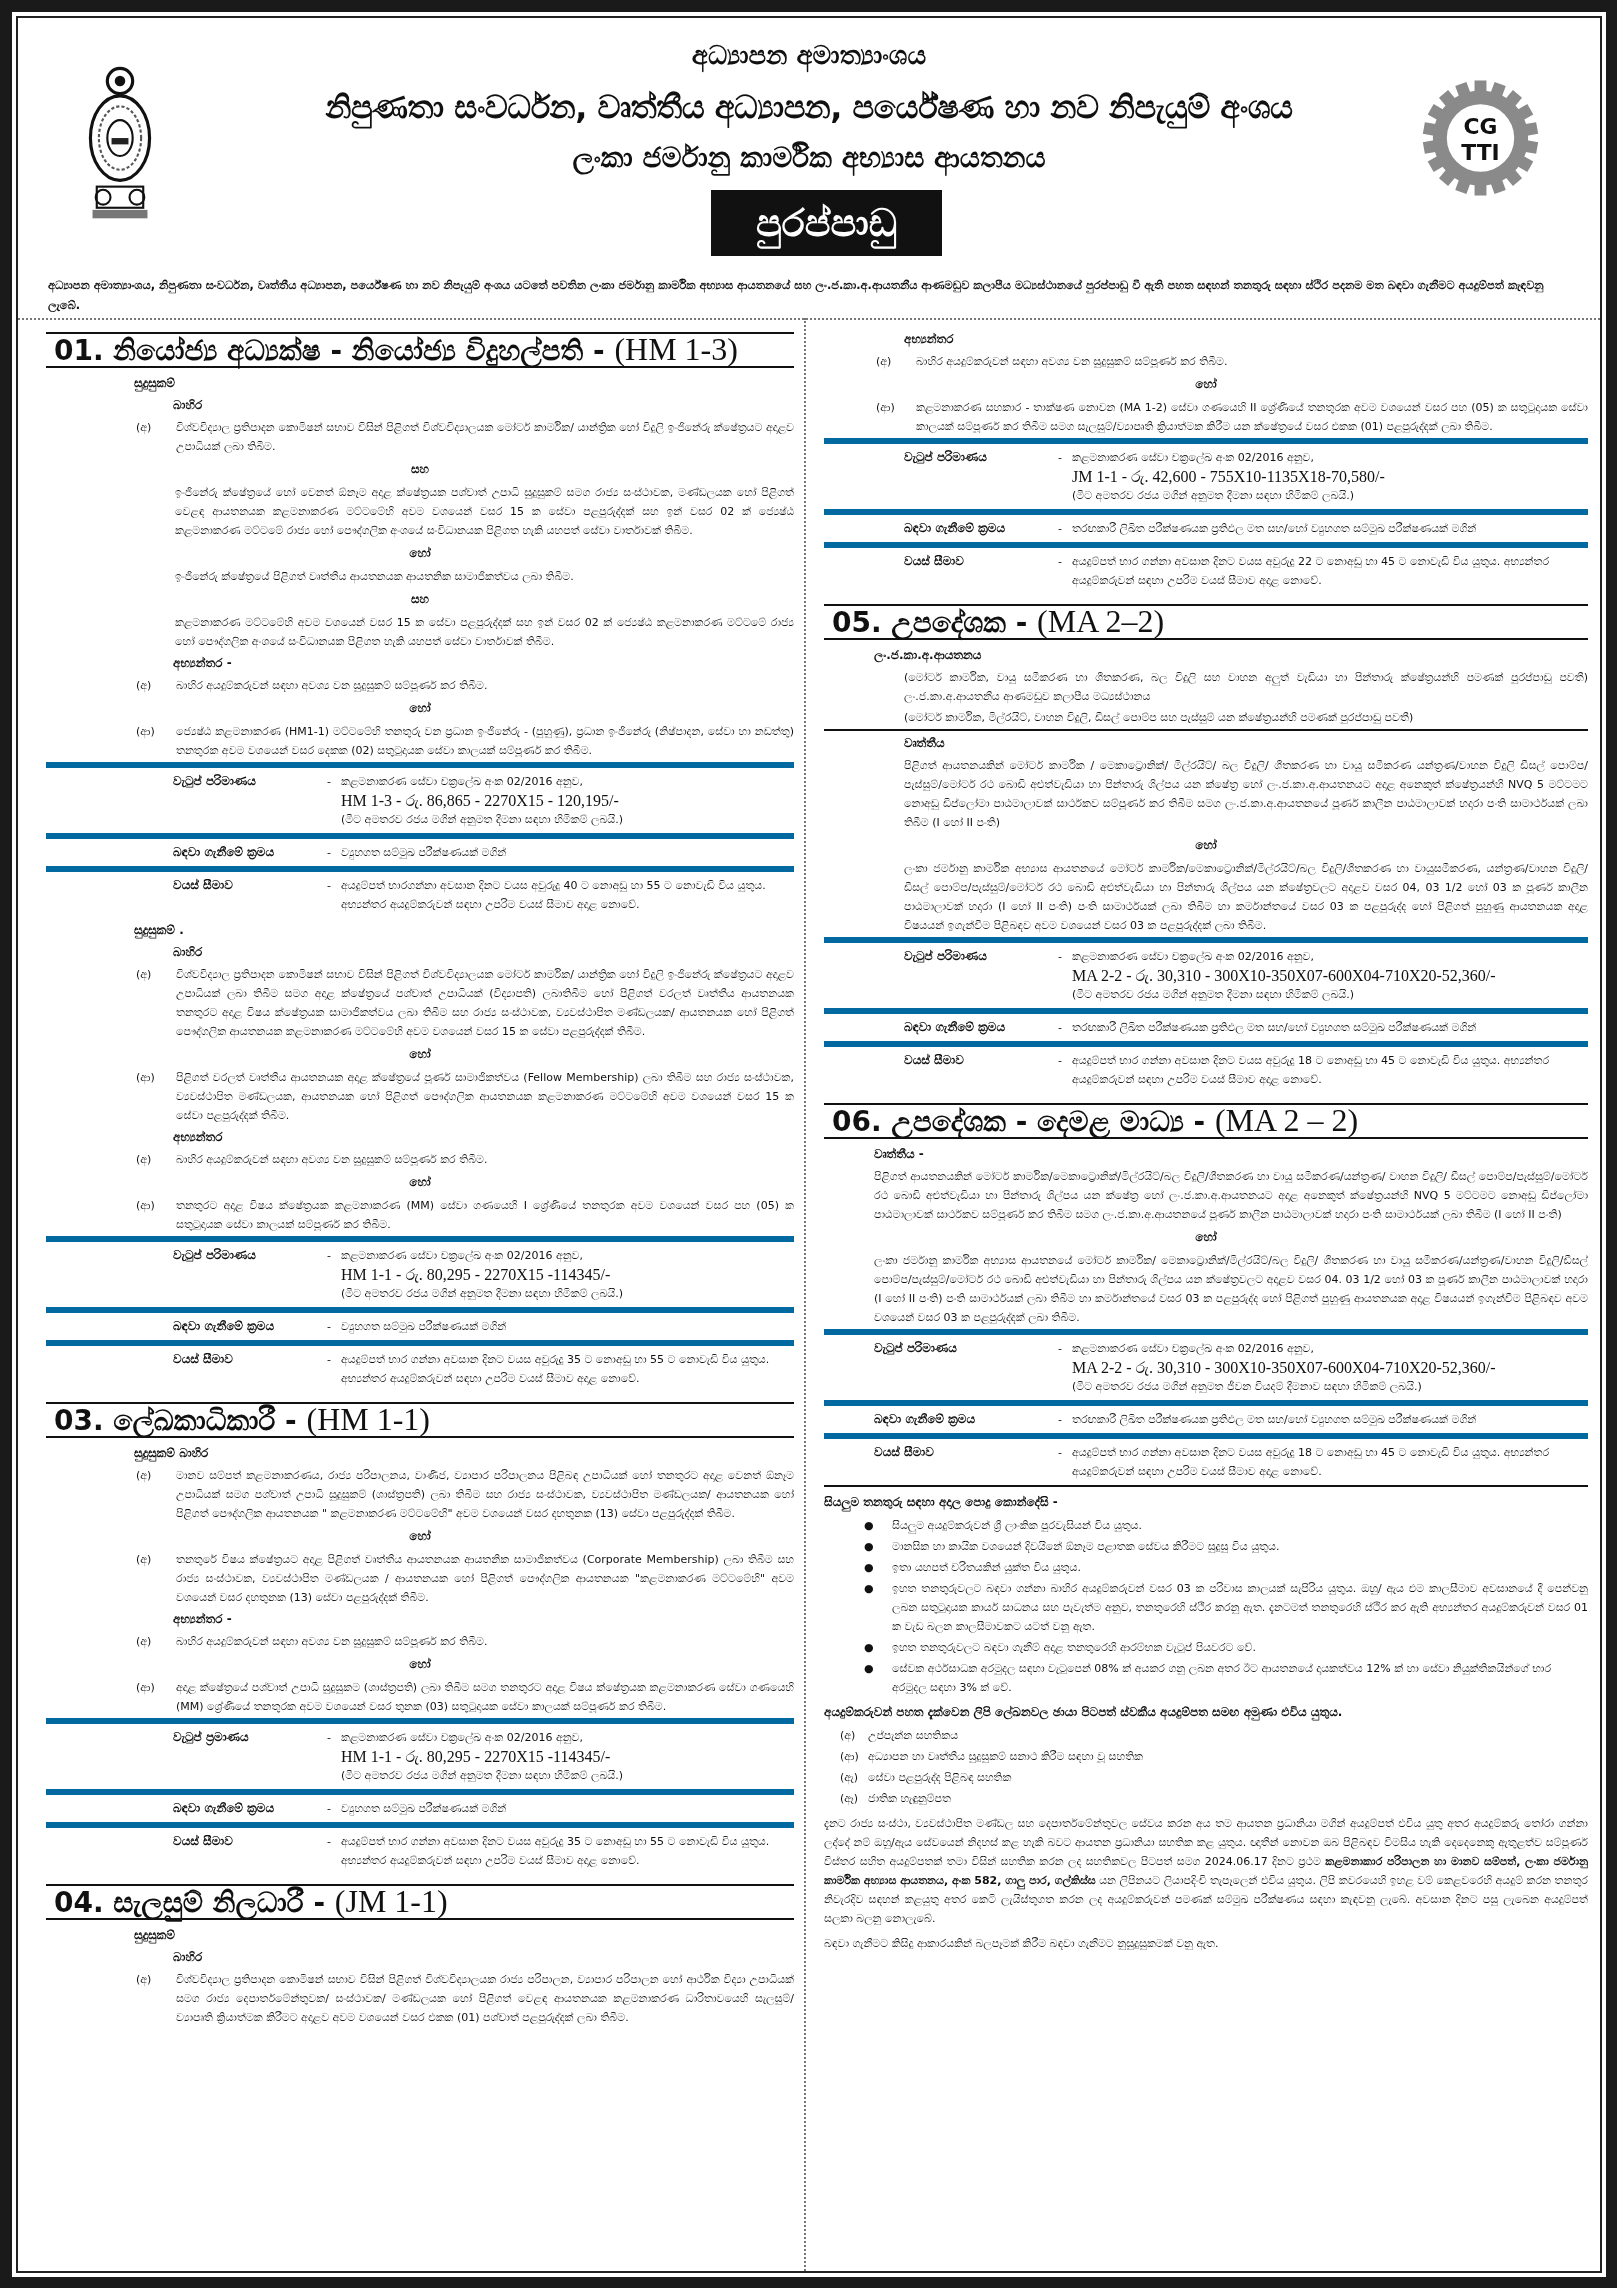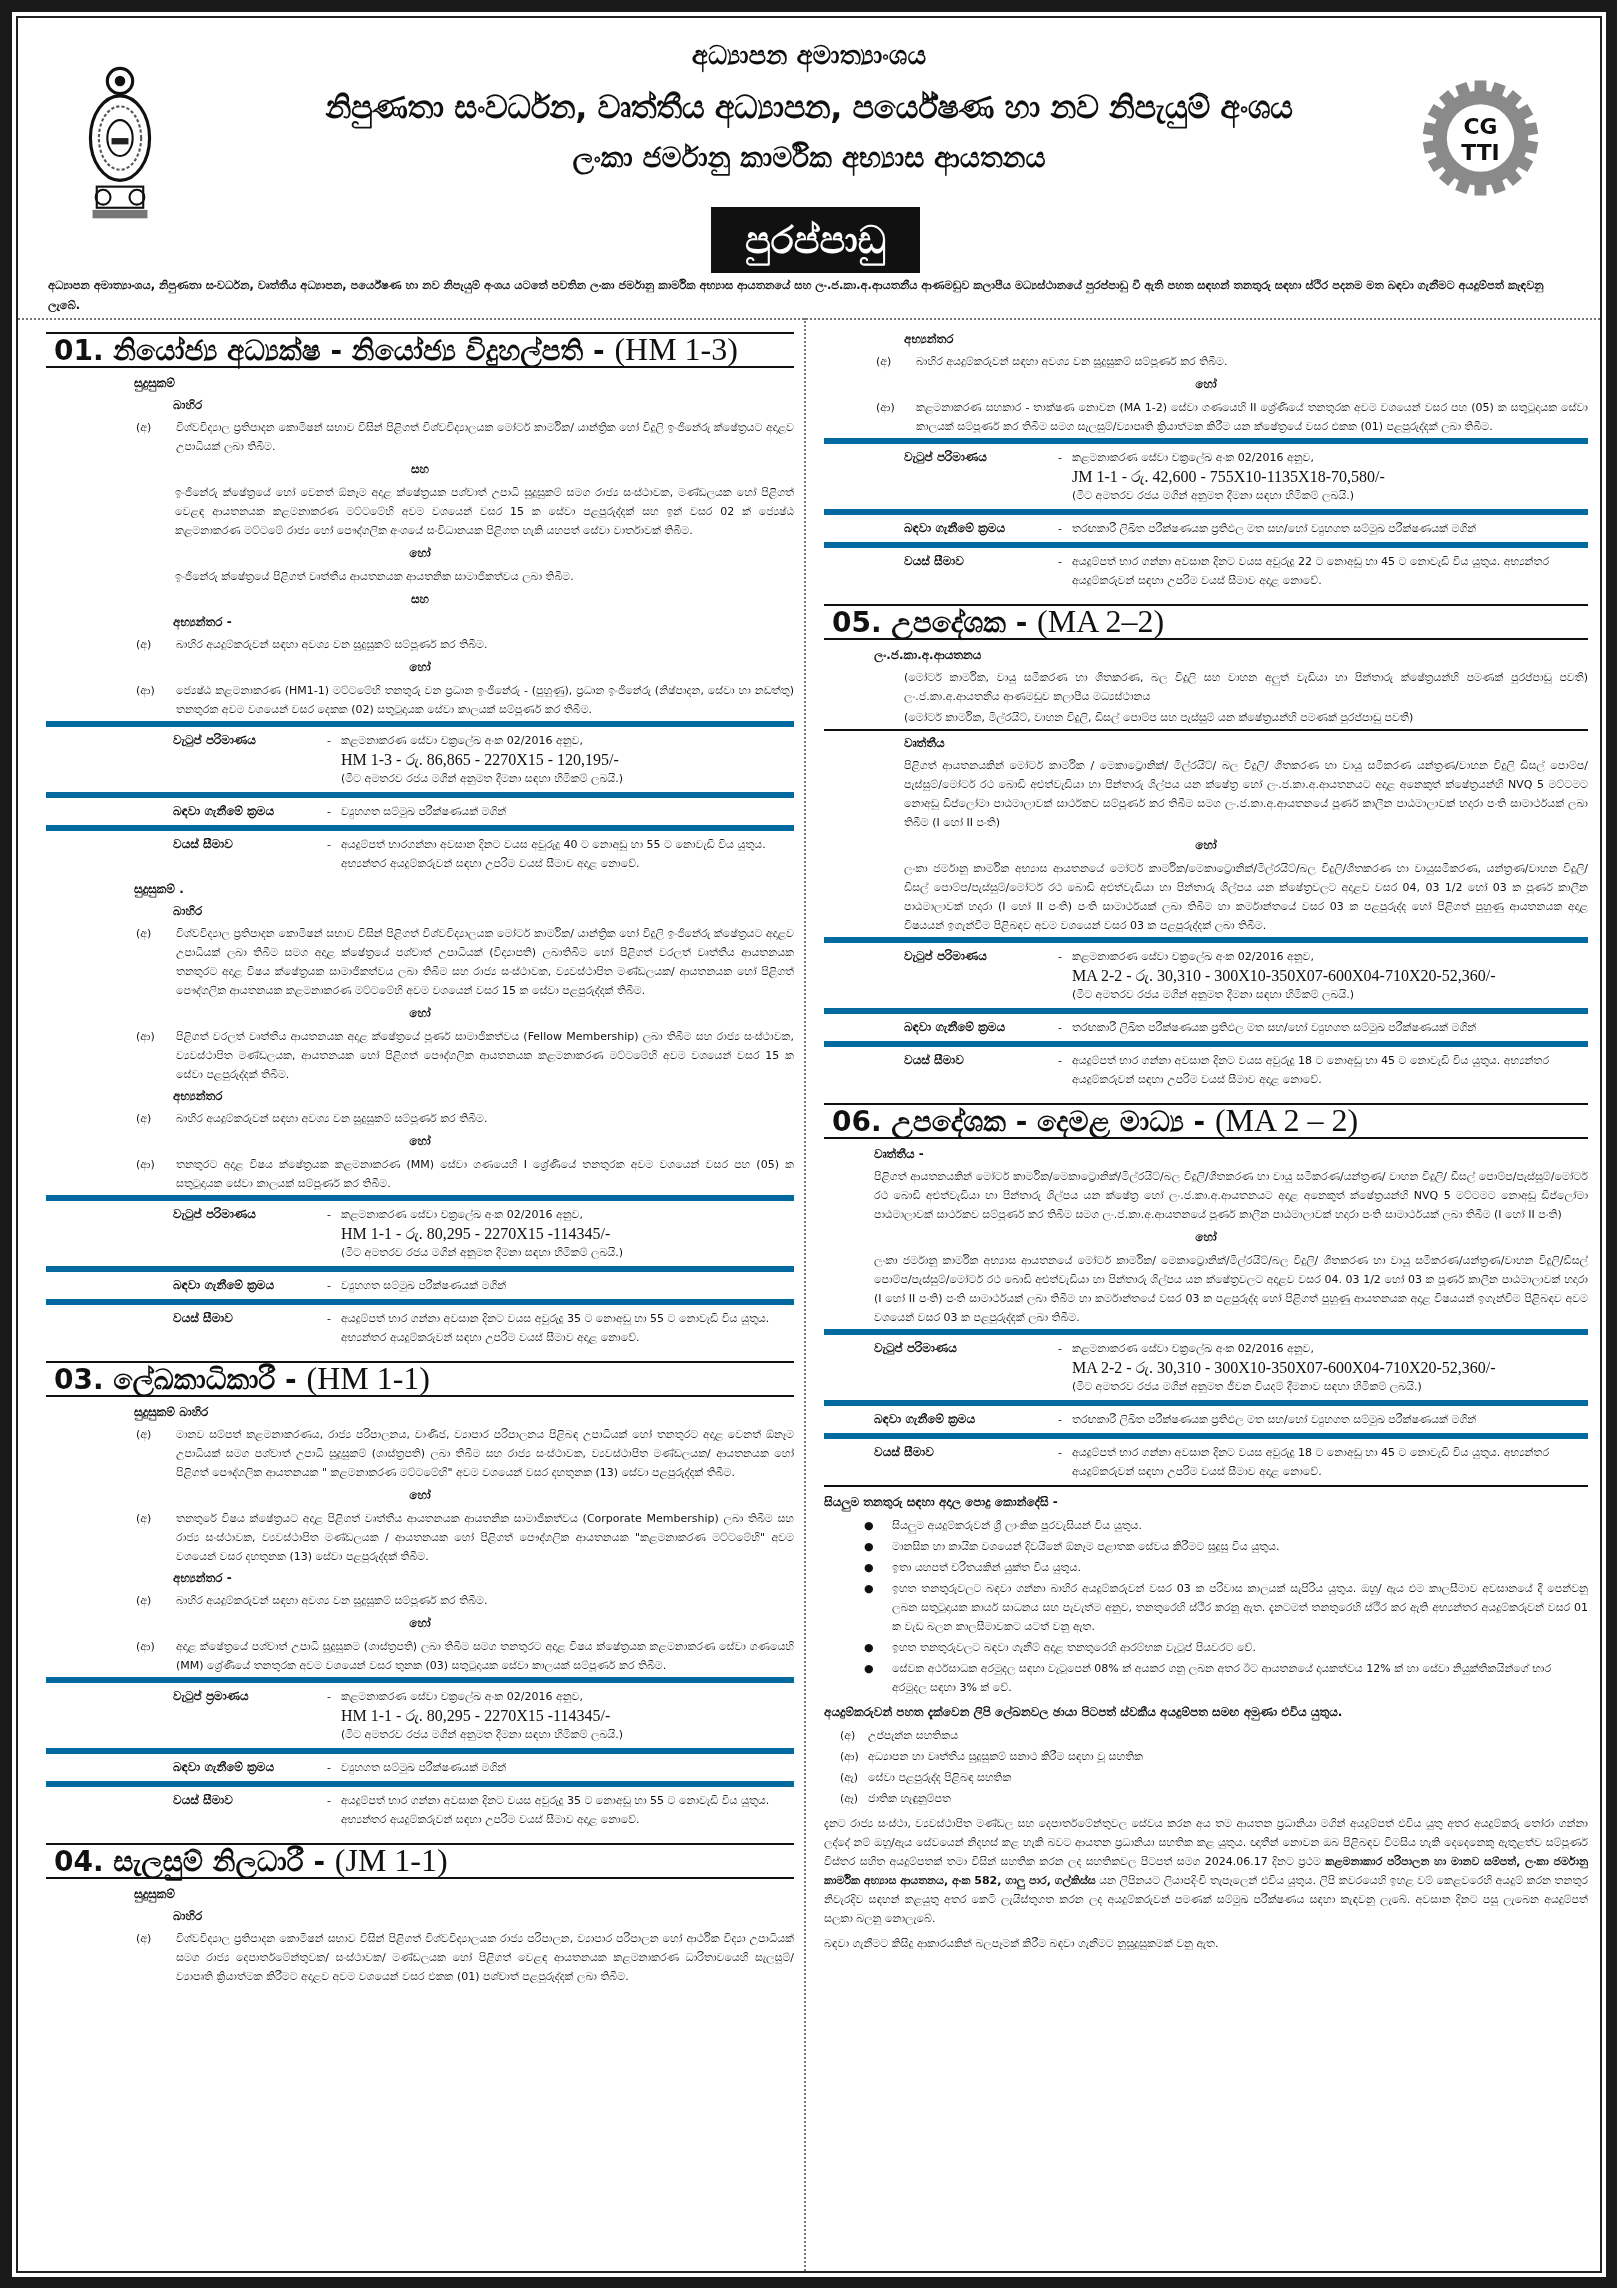--- a/index.html
+++ b/index.html
@@ -5,21 +5,21 @@
   html,body{margin:0;padding:0;background:#fff;}
   body{width:1618px;height:2289px;position:relative;font-family:"DejaVu Sans",sans-serif;color:#111;overflow:hidden;}
   .outer{position:absolute;left:0;top:0;width:1618px;height:2289px;box-sizing:border-box;border:12px solid #1a1a1a;background:#fff;}
   .inner{position:absolute;left:4px;top:4px;right:4px;bottom:4px;border:2px solid #222;box-sizing:border-box;}
   .header{position:absolute;left:0;top:0;right:0;height:295px;}
   .emblem{position:absolute;left:60px;top:44px;width:60px;height:159px;}
   .gear{position:absolute;left:1409px;top:56px;width:115px;height:127px;}
   .h1{position:absolute;left:0;right:0;top:22px;text-align:center;font-size:26px;font-weight:bold;}
   .h2{position:absolute;left:0;right:0;top:70px;text-align:center;font-size:32px;font-weight:bold;letter-spacing:-0.5px;}
   .h3{position:absolute;left:0;right:0;top:123px;text-align:center;font-size:28px;font-weight:bold;}
-  .banner{position:absolute;left:693px;top:189px;width:209px;height:66px;background:#111;color:#fff;font-size:38px;font-weight:bold;text-align:center;line-height:66px;}
+  .banner{position:absolute;left:693px;top:172px;width:231px;height:66px;background:#111;color:#fff;font-size:38px;font-weight:bold;text-align:center;line-height:66px;}
   .intro{position:absolute;left:30px;right:30px;top:257px;font-size:11.4px;font-weight:bold;line-height:20px;}
   .dotline{position:absolute;left:0;right:0;top:300px;border-top:2px dotted #777;}
   .coldiv{position:absolute;left:786px;top:300px;bottom:0;border-left:2px dotted #777;}
   .col{position:absolute;top:304px;font-size:11px;line-height:19px;}
   .colL{left:28px;width:748px;}
   .colR{left:806px;width:764px;}
   .sec-title{border-top:2px solid #111;border-bottom:2px solid #111;font-size:28px;font-weight:bold;padding:6px 8px;margin:10px 0 6px 0;font-family:"DejaVu Sans",sans-serif;}
   .sec-title .grade{font-family:"Liberation Serif",serif;font-weight:normal;font-size:32px;}
   .lbl{font-weight:bold;font-size:12px;margin:3px 0 3px 88px;}
   .lbl2{font-weight:bold;font-size:12px;margin:3px 0 3px 127px;}
@@ -104,20 +104,21 @@
       <div class="lbl2">බාහිර</div>
       <div class="item">
             <span class="mk">(අ)</span>
             <span class="tx">විශ්වවිද්‍යාල ප්‍රතිපාදන කොමිෂන් සභාව විසින් පිළිගත් විශ්වවිද්‍යාලයක මෝටර් කාර්මික/ යාන්ත්‍රික හෝ විදුලි ඉංජිනේරු ක්ෂේත්‍රයට අදාළව උපාධියක් ලබා තිබීම.</span>
           </div>
       <div class="or">සහ</div>
       <div class="para">ඉංජිනේරු ක්ෂේත්‍රයේ හෝ වෙනත් ඕනෑම අදාළ ක්ෂේත්‍රයක පශ්චාත් උපාධි සුදුසුකම් සමග රාජ්‍ය සංස්ථාවක, මණ්ඩලයක හෝ පිළිගත් වෙළඳ ආයතනයක කළමනාකරණ මට්ටමේහි අවම වශයෙන් වසර 15 ක සේවා පළපුරුද්දක් සහ ඉන් වසර 02 ක් ජ්‍යෙෂ්ඨ කළමනාකරණ මට්ටමේ රාජ්‍ය හෝ පෞද්ගලික අංශයේ සංවිධානයක පිළිගත හැකි යහපත් සේවා වාර්තාවක් තිබීම.</div>
       <div class="or">හෝ</div>
       <div class="para">ඉංජිනේරු ක්ෂේත්‍රයේ පිළිගත් වෘත්තීය ආයතනයක ආයතනික සාමාජිකත්වය ලබා තිබීම.</div>
       <div class="or">සහ</div>
+      <div class="para">කළමනාකරණ මට්ටමේහි අවම වශයෙන් වසර 15 ක සේවා පළපුරුද්දක් සහ ඉන් වසර 02 ක් ජ්‍යෙෂ්ඨ කළමනාකරණ මට්ටමේ රාජ්‍ය හෝ පෞද්ගලික අංශයේ සංවිධානයක පිළිගත හැකි යහපත් සේවා වාර්තාවක් තිබීම.</div>
       <div class="lbl2">අභ්‍යන්තර -</div>
       <div class="item">
             <span class="mk">(අ)</span>
             <span class="tx">බාහිර අයදුම්කරුවන් සඳහා අවශ්‍ය වන සුදුසුකම් සම්පූර්ණ කර තිබීම.</span>
           </div>
       <div class="or">හෝ</div>
       <div class="item">
             <span class="mk">(ආ)</span>
             <span class="tx">ජ්‍යෙෂ්ඨ කළමනාකරණ (HM1-1) මට්ටමේහි තනතුරු වන ප්‍රධාන ඉංජිනේරු - (පුහුණු), ප්‍රධාන ඉංජිනේරු (නිෂ්පාදන, සේවා හා නඩත්තු) තනතුරක අවම වශයෙන් වසර දෙකක (02) සතුටුදායක සේවා කාලයක් සම්පූර්ණ කර තිබීම.</span>
           </div>

